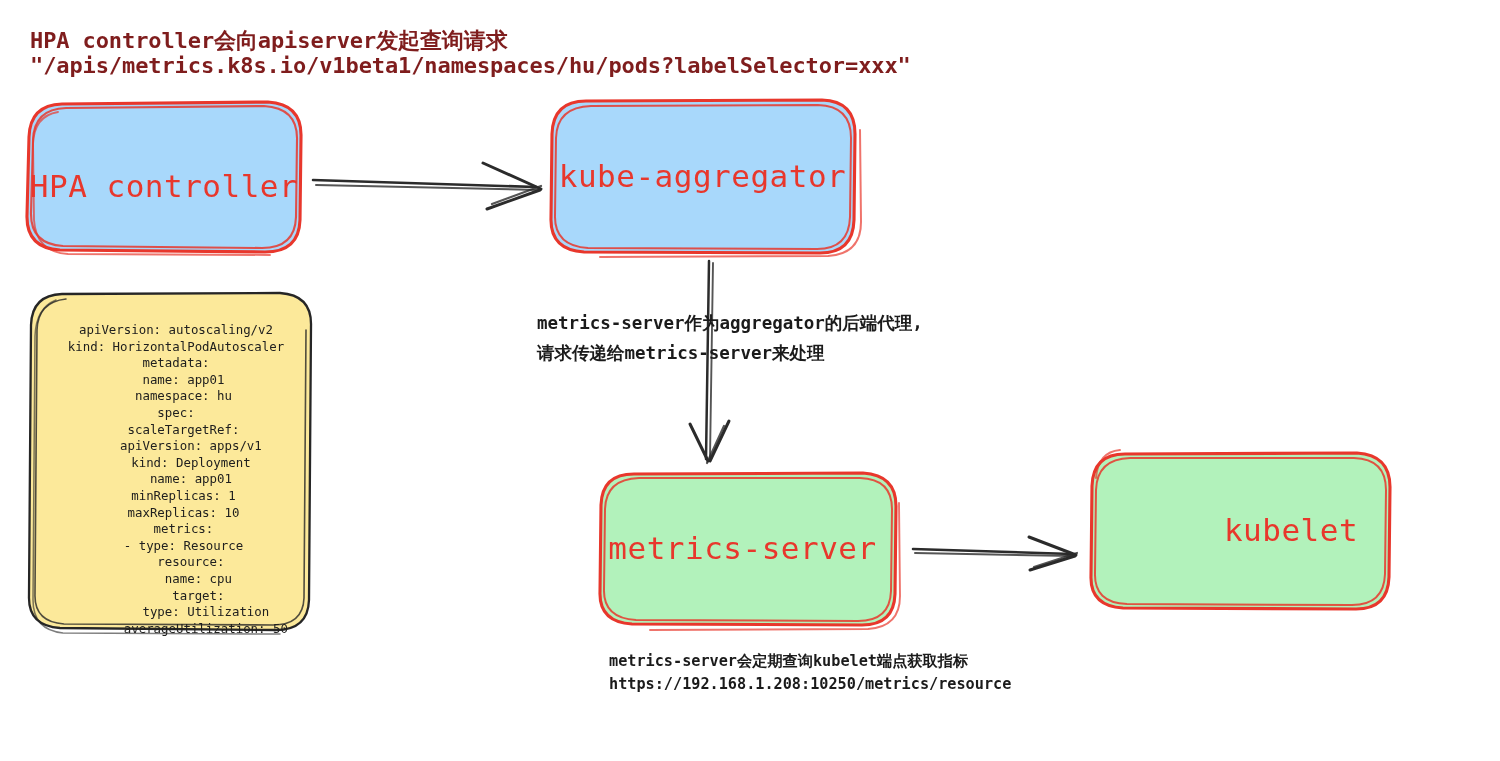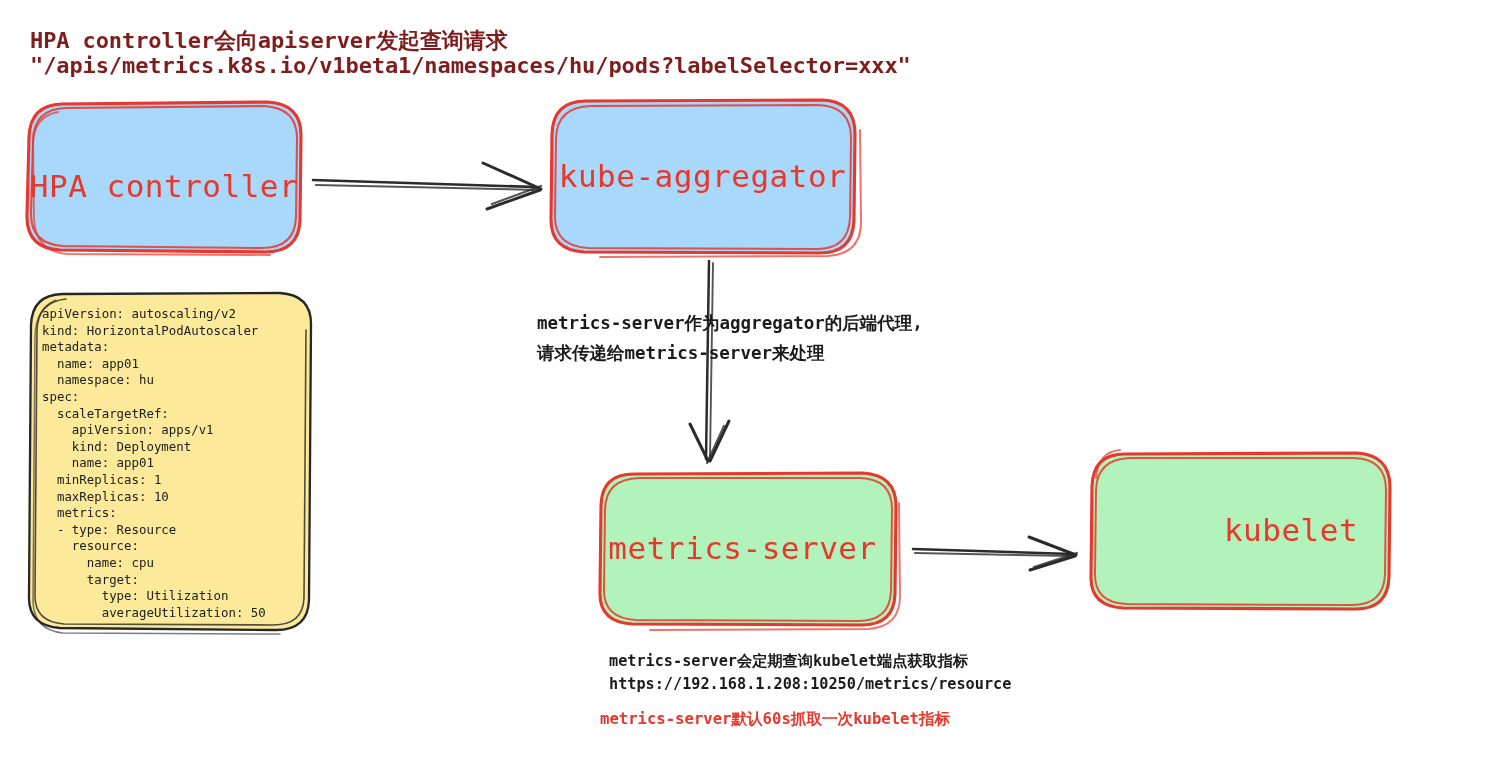--- a/index.html
+++ b/index.html
@@ -67,27 +67,28 @@
     position: absolute;
     left: 28px;
     top: 292px;
     width: 282px;
     height: 336px;
     box-sizing: border-box;
     padding: 14px 0 0 14px;
     z-index: 2;
   }
   #yaml-card pre {
-    margin: 0;
+    margin: 16px;
     font-family: "DejaVu Sans Mono", monospace;
     font-size: 12.4px;
     line-height: 16.6px;
     color: #20201f;
     white-space: pre;
     letter-spacing: 0px;
+    text-align: center;
   }
 
   
   .annot {
     position: absolute;
     font-family: "DejaVu Sans", sans-serif;
     white-space: pre;
     z-index: 3;
   }
   #annot-aggregator-proxy {
@@ -234,16 +235,15 @@
         type: Utilization
         averageUtilization: 50</pre>
   </div>
 
   <div class="annot" id="annot-aggregator-proxy">metrics-server作为aggregator的后端代理,
 请求传递给metrics-server来处理</div>
 
   <div class="annot" id="annot-metrics-scrape">metrics-server会定期查询kubelet端点获取指标
 https://192.168.1.208:10250/metrics/resource</div>
 
-  <div class="annot" id="annot-metrics-interval">metrics-server默认60s抓取一次kubelet指标</div>
 
 
 </div>
 
 </body></html>

